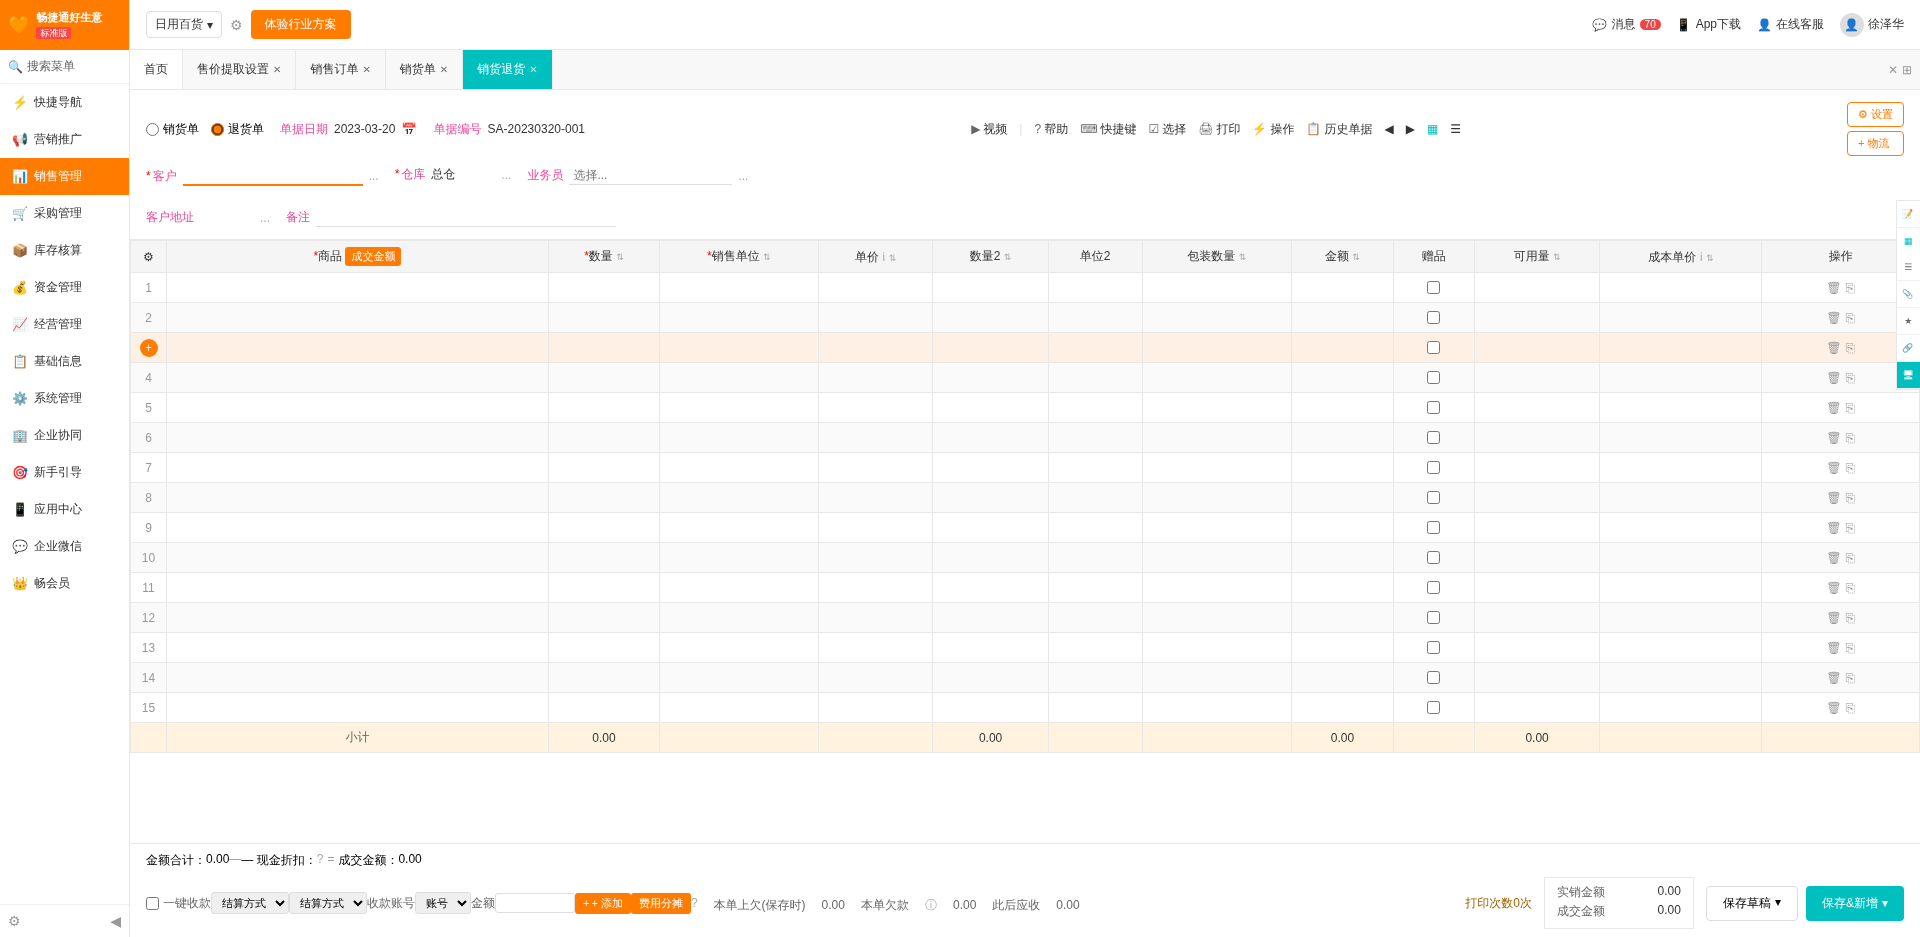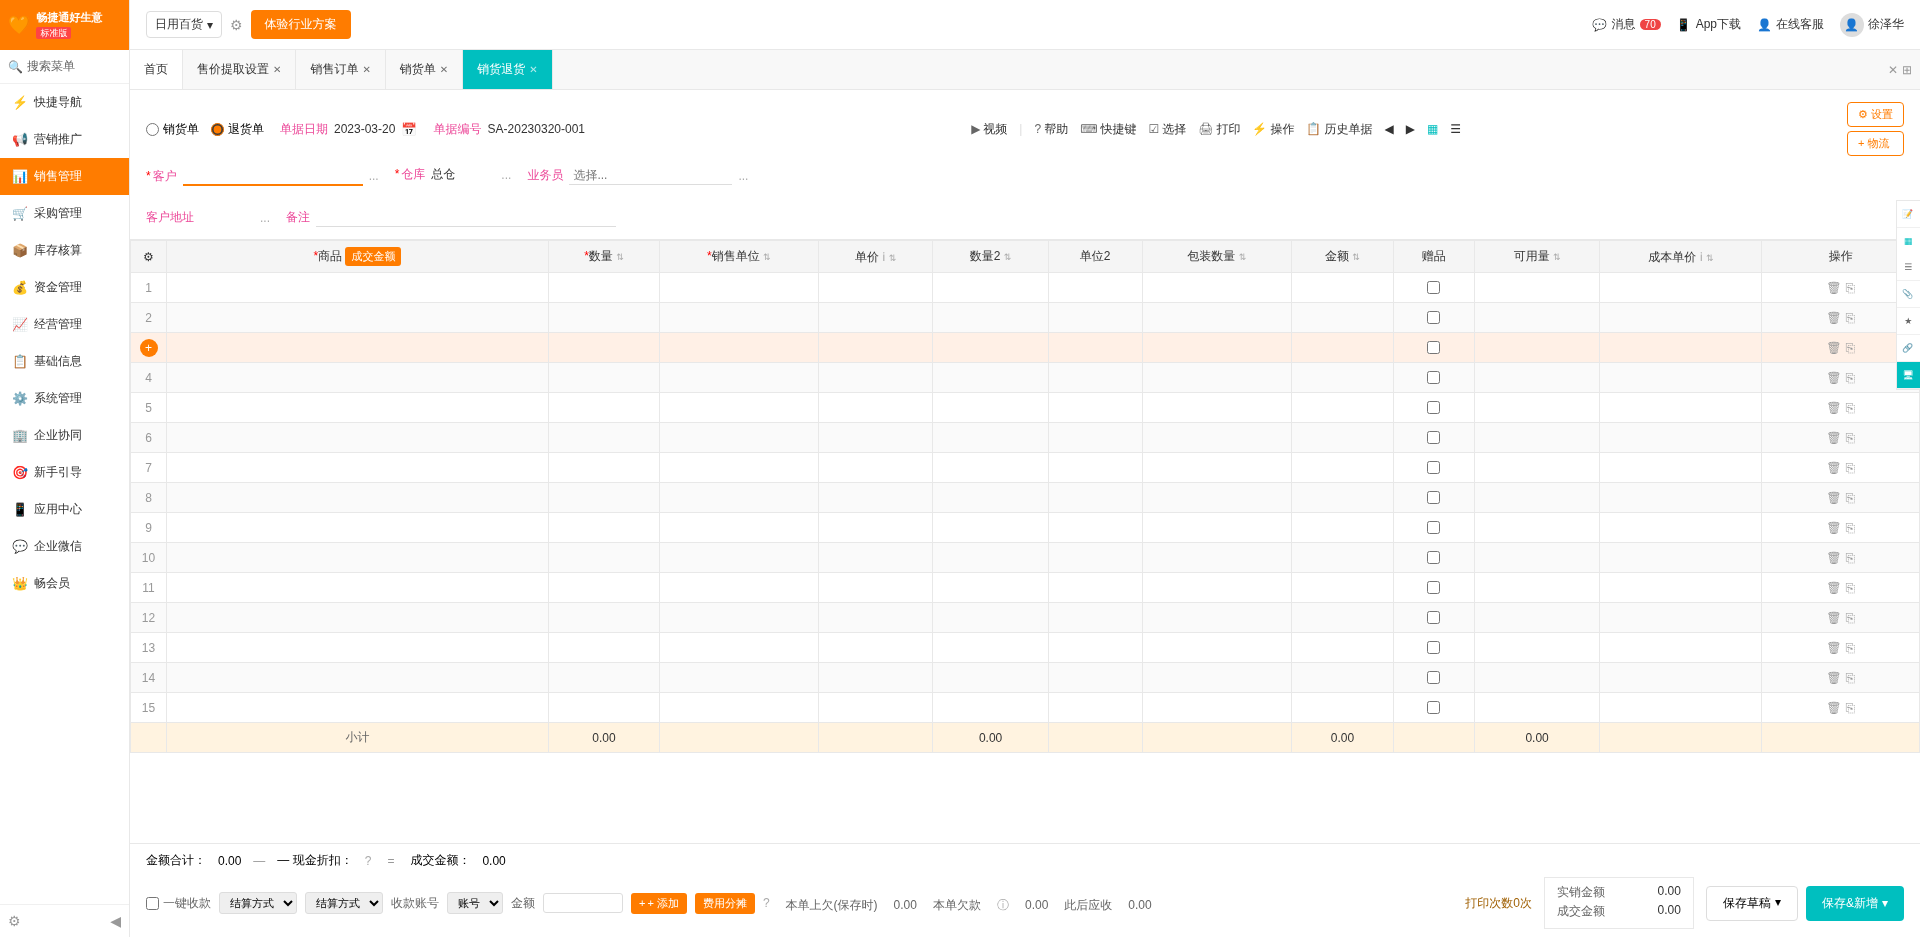--- a/index.html
+++ b/index.html
@@ -86,34 +86,34 @@
     .action-btn { color: #999; cursor: pointer; font-size: 12px; }
     
     .scan-btn { background: #ff7c00; color: white; border: none; border-radius: 3px; padding: 2px 6px; font-size: 11px; cursor: pointer; }
     
     .checkbox-cell { display: flex; justify-content: center; align-items: center; }
     
     .bottom-bar { background: #fff; border-top: 1px solid #e8e8e8; padding: 8px 16px; flex-shrink: 0; }
     .bottom-row1 { display: flex; align-items: center; gap: 8px; margin-bottom: 8px; }
     .bottom-row2 { display: flex; align-items: center; justify-content: space-between; }
     .bottom-row2-left { display: flex; align-items: center; gap: 16px; font-size: 12px; color: #666; }
-    .bottom-amount { display: flex; align-items: center; gap: 12px; }
+    .bottom-amount { display: flex; gap: 0; }
     .minus-icon { color: #999; }
     .equals-icon { color: #999; }
     
     .bottom-totals { background: #fff; border: 1px solid #e8e8e8; padding: 6px 12px; font-size: 12px; }
     .total-row { display: flex; justify-content: space-between; gap: 16px; margin-bottom: 2px; }
     .total-label { color: #666; }
     .total-value { color: #333; font-weight: 500; min-width: 60px; text-align: right; }
     
     .save-btns { display: flex; gap: 8px; }
     .save-draft-btn { background: #fff; border: 1px solid #ddd; border-radius: 4px; padding: 8px 16px; cursor: pointer; font-size: 12px; display: flex; align-items: flex-start; gap: 4px; }
     .save-new-btn { background: #00bfbf; color: white; border: none; border-radius: 4px; padding: 8px 16px; cursor: pointer; font-size: 12px; display: flex; align-items: center; gap: 4px; }
     
-    .payment-row { display: flex; align-items: center; gap: 8px; }
+    .payment-row { display: flex; align-items: center; }
     .payment-checkbox { display: flex; align-items: center; gap: 4px; }
     .payment-select { border: 1px solid #ddd; border-radius: 3px; padding: 3px 6px; font-size: 11px; }
     .payment-input { border: 1px solid #ddd; border-radius: 3px; padding: 3px 6px; font-size: 11px; width: 80px; }
     .add-btn { background: #ff7c00; color: white; border: none; border-radius: 3px; padding: 3px 8px; font-size: 11px; cursor: pointer; display: flex; align-items: center; gap: 2px; }
     .split-btn { background: #ff7c00; color: white; border: none; border-radius: 3px; padding: 3px 8px; font-size: 11px; cursor: pointer; }
     .help-icon { color: #aaa; cursor: pointer; }
     .right-icon-item { padding: 8px 6px; display: flex; flex-direction: column; align-items: center; cursor: pointer; font-size: 9px; color: #666; border-bottom: 1px solid #f0f0f0; gap: 2px; }
     .cal-icon { color: #aaa; cursor: pointer; font-size: 13px; }
   </style>
 </head>

